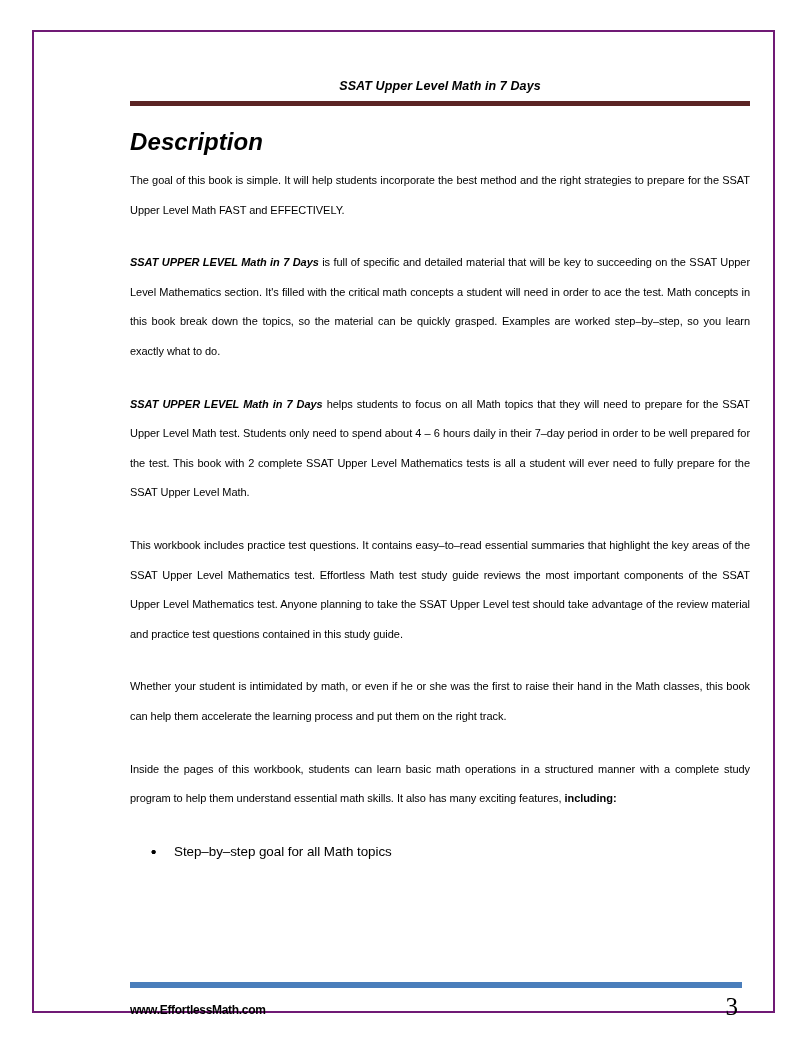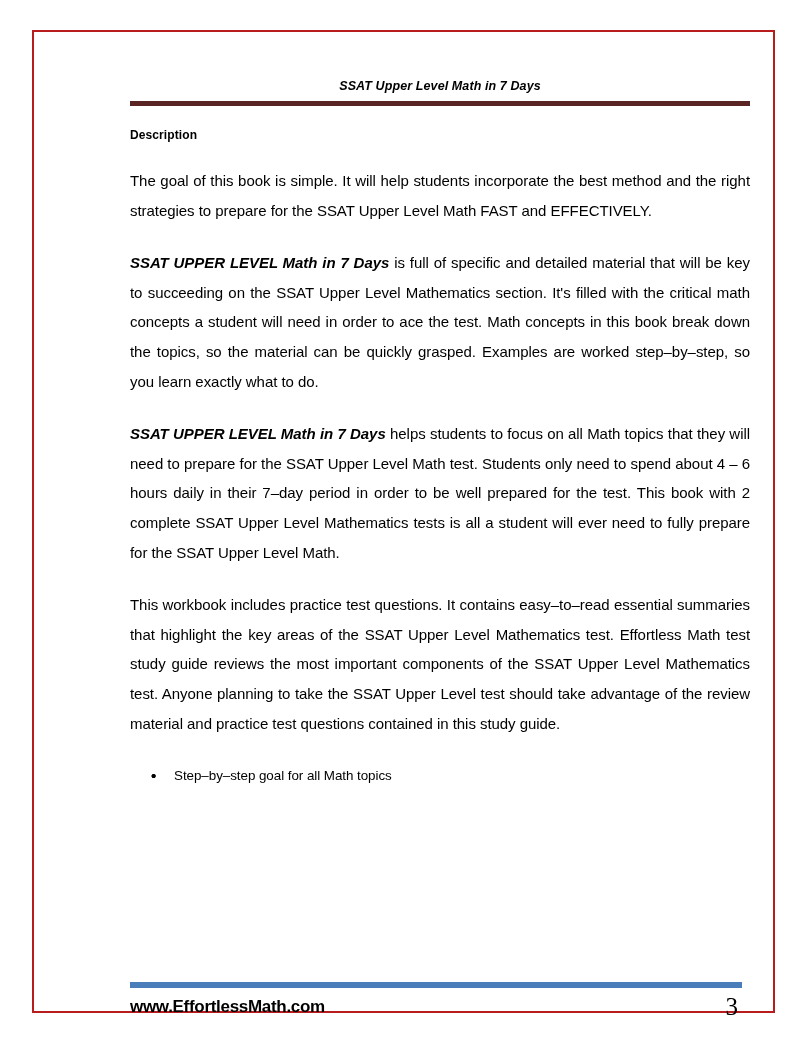--- a/index.html
+++ b/index.html
@@ -22,21 +22,21 @@
     overflow: hidden;
   }
 
   
   .page-border {
     position: absolute;
     left: 32px;
     top: 30px;
     width: 743px;
     height: 983px;
-    border: 2px solid #b91c1c;
+    border: 2px solid #701a75;
     box-sizing: border-box;
     background: #ffffff;
   }
 
   .page-inner {
     position: absolute;
     left: 96px;
     top: 46px;
     width: 620px;
     height: 951px;
@@ -63,36 +63,37 @@
     margin-top: 7px;
     width: 620px;
     height: 5px;
   }
 
   
   .section-heading {
     position: absolute;
     left: 0;
     top: 50px;
-    font-size: 12px;
+    font-size: 24px;
     font-weight: bold;
     color: #000000;
     letter-spacing: 0.1px;
+    font-style: italic;
   }
 
   .body-block {
     position: absolute;
     left: 0;
     top: 88px;
     width: 620px;
   }
 
   p.para {
     margin: 0 0 23px 0;
-    font-size: 15px;
+    font-size: 11px;
     line-height: 29.6px;
     color: #000000;
     text-align: justify;
     text-justify: inter-word;
     letter-spacing: -0.05px;
   }
   p.para:last-child { margin-bottom: 0; }
 
   .bi {
     font-weight: bold;
@@ -134,21 +135,21 @@
     height: 6px;
   }
   .doc-footer-row {
     display: flex;
     align-items: flex-end;
     justify-content: space-between;
     margin-top: 9px;
     width: 612px;
   }
   .footer-url {
-    font-size: 17px;
+    font-size: 12px;
     font-weight: bold;
     color: #000000;
     letter-spacing: -0.3px;
   }
   .page-number {
     font-family: "Liberation Serif", serif;
     font-size: 25px;
     color: #000000;
     line-height: 20px;
     padding-right: 4px;
@@ -180,21 +181,27 @@
         </p>
 
         <p class="para">
           <span class="bi">SSAT UPPER LEVEL Math in 7 Days</span><span> helps students to focus on all Math topics that they will need to prepare for the SSAT Upper Level Math test. Students only need to spend about 4 – 6 hours daily in their 7–day period in order to be well prepared for the test. This book with 2 complete SSAT Upper Level Mathematics tests is all a student will ever need to fully prepare for the SSAT Upper Level Math.</span>
         </p>
 
         <p class="para">
           <span>This workbook includes practice test questions. It contains easy–to–read essential summaries that highlight the key areas of the SSAT Upper Level Mathematics test. Effortless Math test study guide reviews the most important components of the SSAT Upper Level Mathematics test. Anyone planning to take the SSAT Upper Level test should take advantage of the review material and practice test questions contained in this study guide.</span>
         </p>
 
-
+        <p class="para">
+          <span>Whether your student is intimidated by math, or even if he or she was the first to raise their hand in the Math classes, this book can help them accelerate the learning process and put them on the right track.</span>
+        </p>
+
+        <p class="para">
+          <span>Inside the pages of this workbook, students can learn basic math operations in a structured manner with a complete study program to help them understand essential math skills. It also has many exciting features, </span><span class="b">including:</span>
+        </p>
 
         <ul class="feature-list">
           <li>
             <span class="bullet-dot">•</span>
           </li>
           <li>
             <span class="bullet-dot">•</span>
             <span>Step–by–step goal for all Math topics</span>
           </li>
         </ul>

